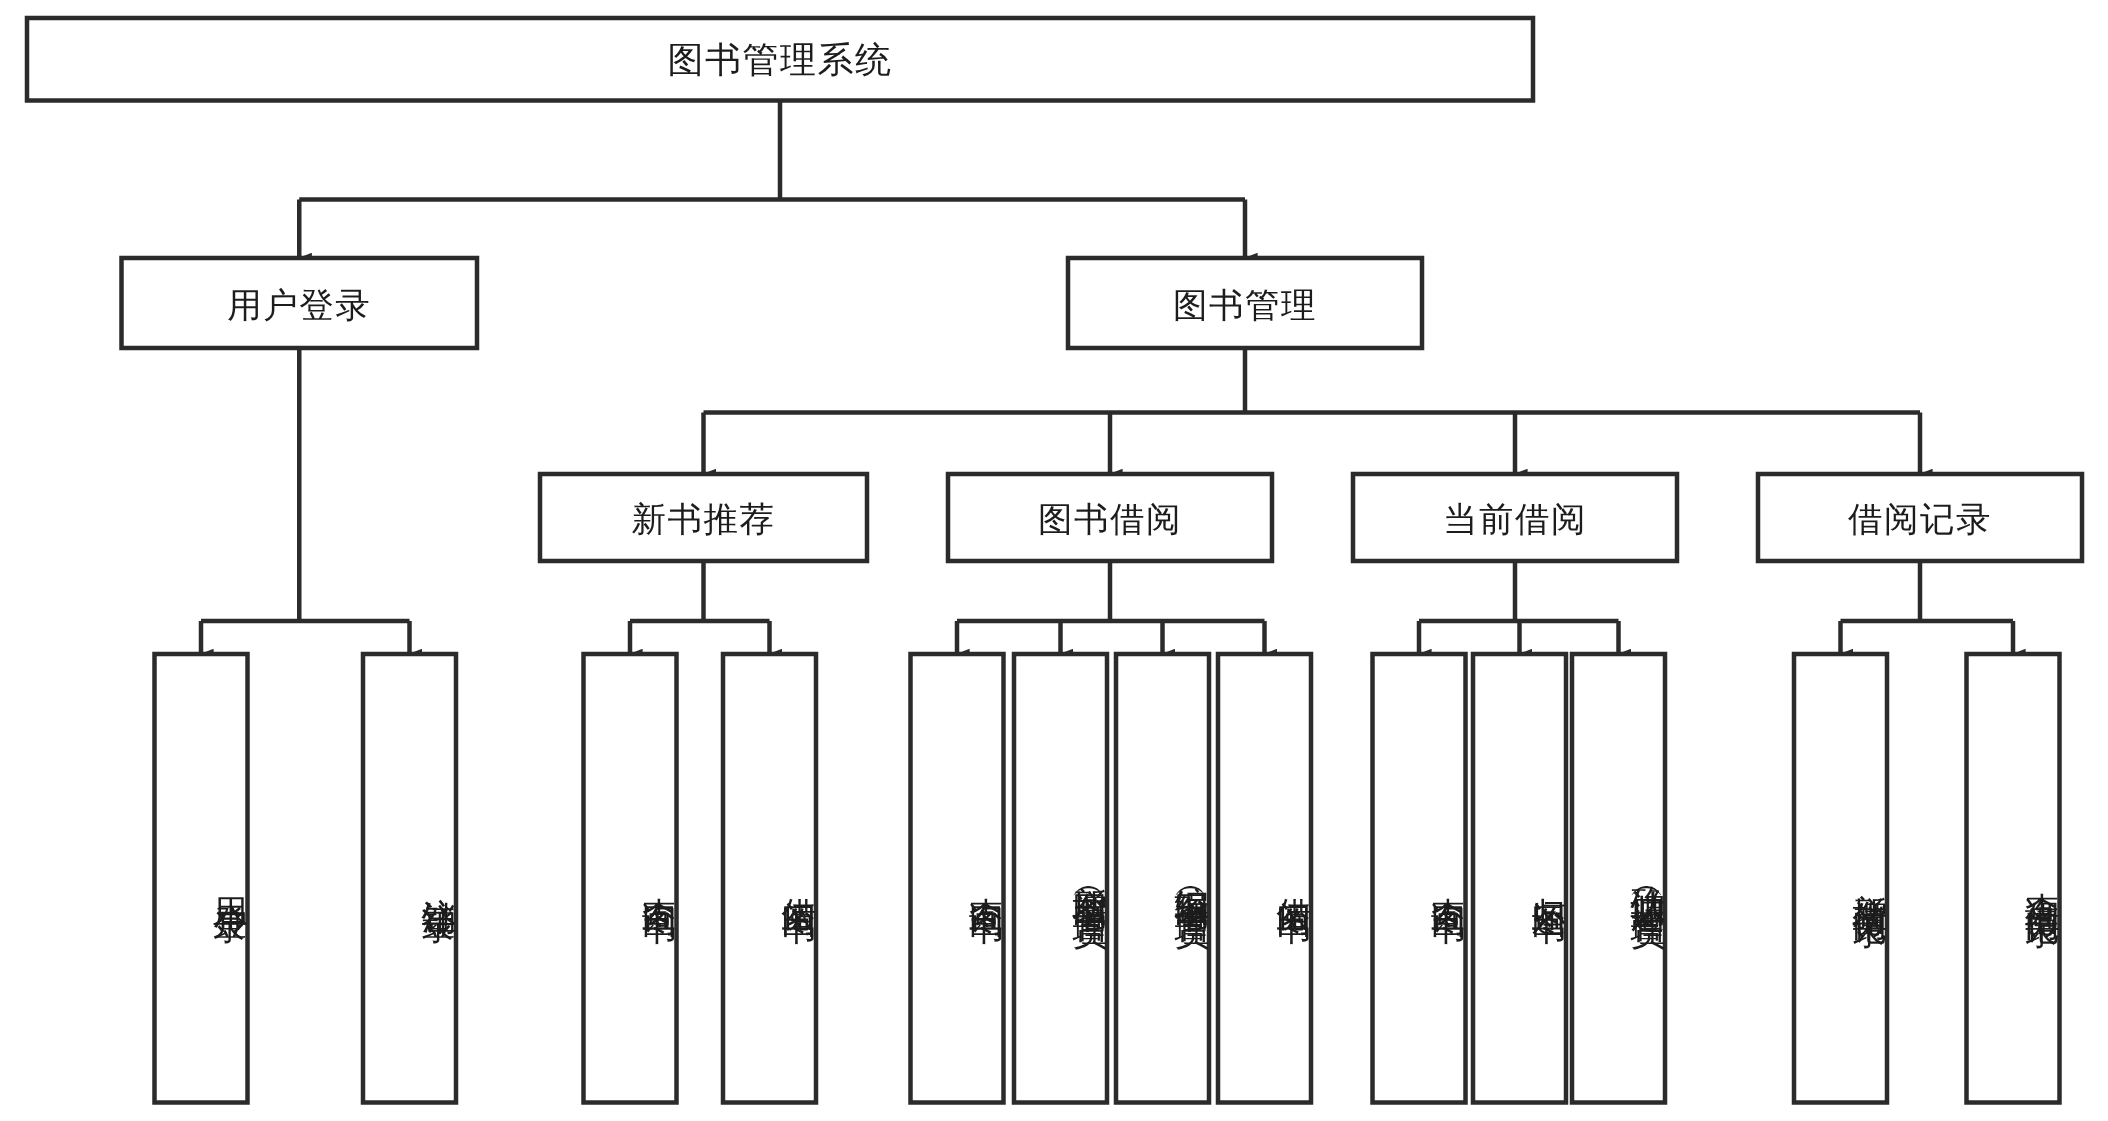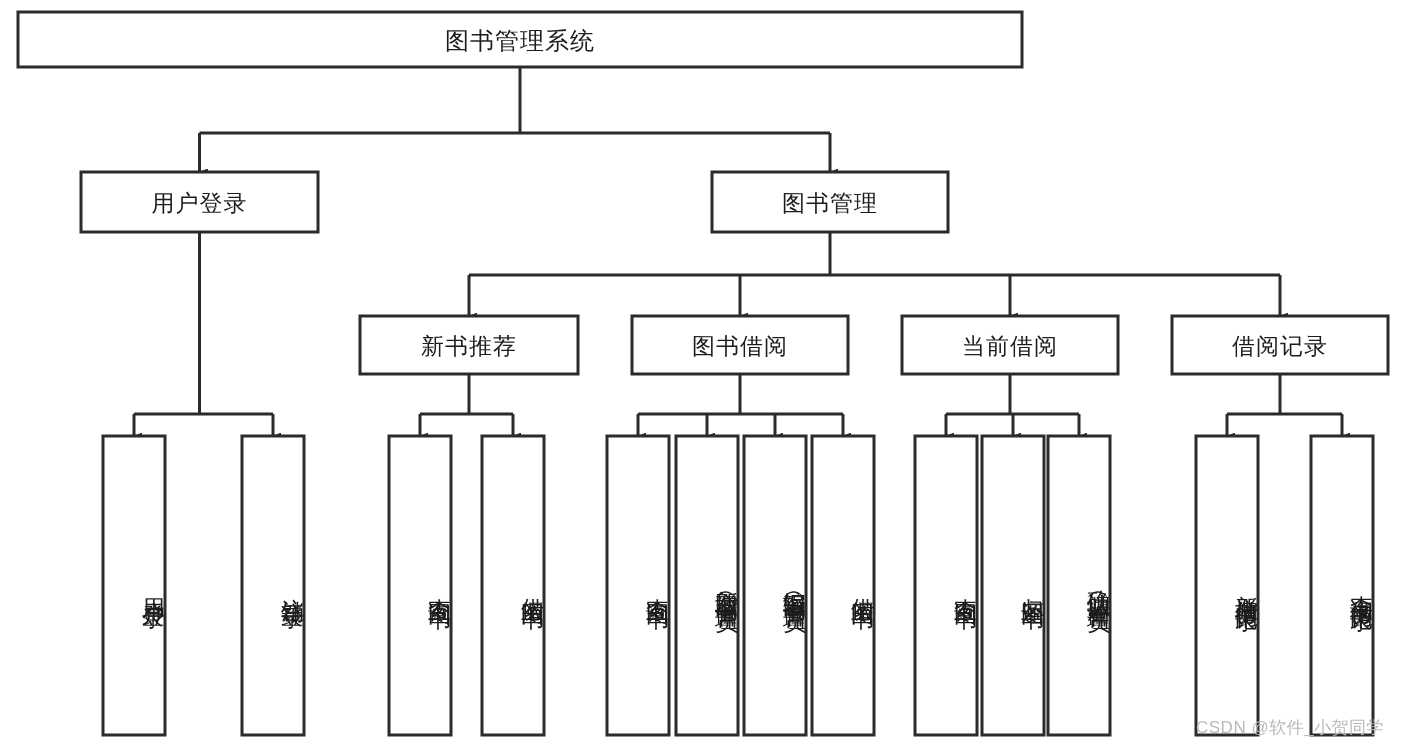--- a/index.html
+++ b/index.html
@@ -166,14 +166,13 @@
       <div class="vlabel" style="left: 676px; top: 448px; width: 62px; height: 275px;">新增图书（管理员）</div>
       <div class="vlabel" style="left: 744px; top: 448px; width: 62px; height: 275px;">编辑图书（管理员）</div>
       <div class="vlabel" style="left: 812px; top: 448px; width: 62px; height: 275px;">借阅图书</div>
       <div class="vlabel" style="left: 915px; top: 448px; width: 62px; height: 275px;">查询图书</div>
       <div class="vlabel" style="left: 982px; top: 448px; width: 62px; height: 275px;">归还图书</div>
       <div class="vlabel" style="left: 1048px; top: 448px; width: 62px; height: 275px;">确认归还（管理员）</div>
       <div class="vlabel" style="left: 1196px; top: 448px; width: 62px; height: 275px;">新增借阅记录</div>
       <div class="vlabel" style="left: 1311px; top: 448px; width: 62px; height: 275px;">查询借阅记录</div>
     </div>
 
-  <div class="watermark" style="left: 1196px; top: 716px;">CSDN @软件_小贺同学</div>
 </div>
 
 </body></html>

